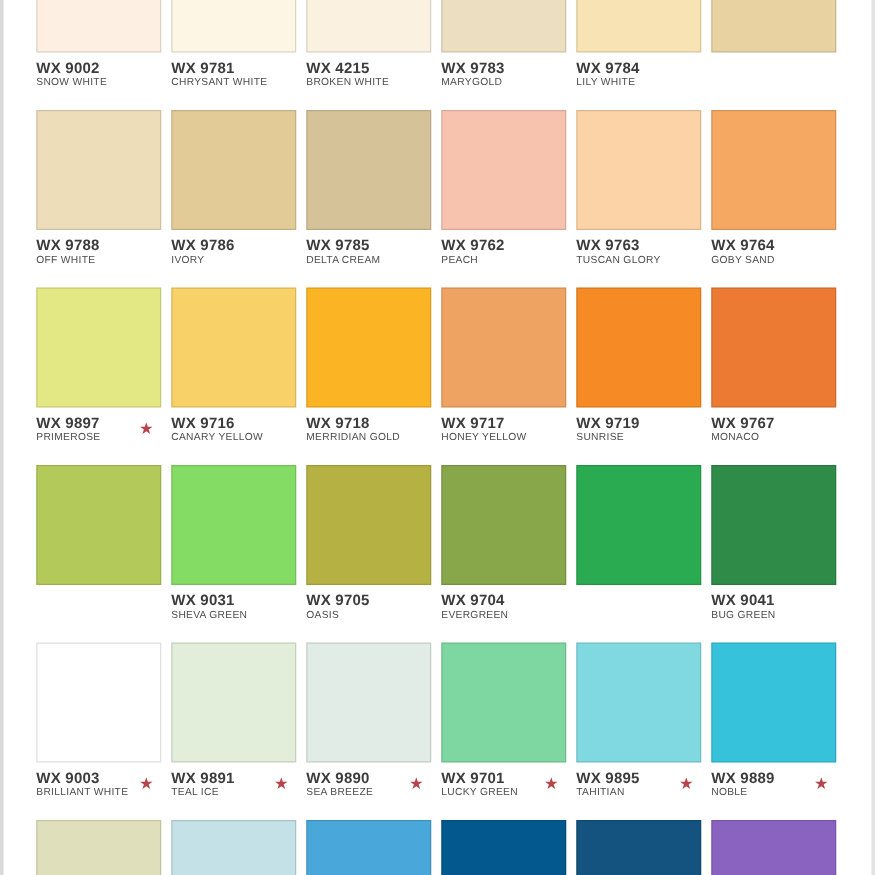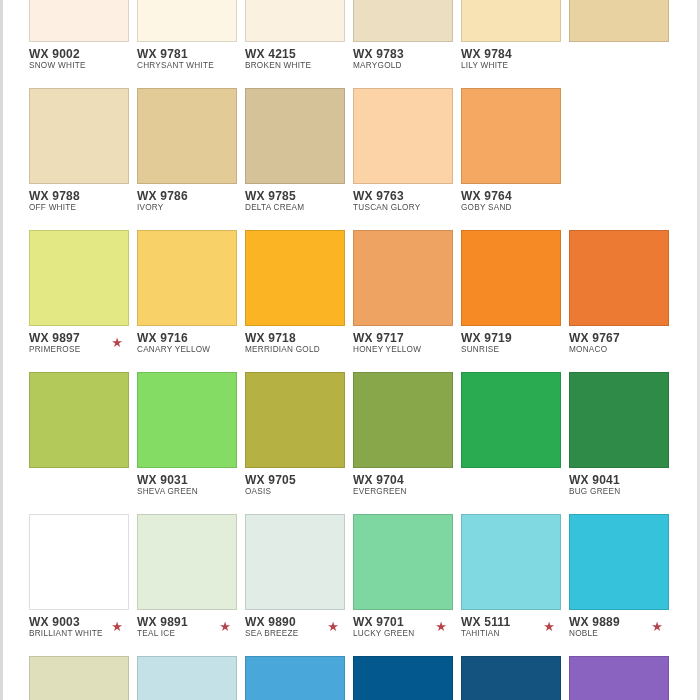--- a/index.html
+++ b/index.html
@@ -157,20 +157,27 @@
           </div>
         </div>
         <div class="cell">
           <div class="swatch" style="background: rgb(214, 194, 152);"></div>
           <div class="label">
             <div class="code">WX 9785</div>
             <div class="name">DELTA CREAM</div>
           </div>
         </div>
         <div class="cell">
+          <div class="swatch" style="background: rgb(248, 195, 174);"></div>
+          <div class="label">
+            <div class="code">WX 9762</div>
+            <div class="name">PEACH</div>
+          </div>
+        </div>
+        <div class="cell">
           <div class="swatch" style="background: rgb(251, 211, 166);"></div>
           <div class="label">
             <div class="code">WX 9763</div>
             <div class="name">TUSCAN GLORY</div>
           </div>
         </div>
         <div class="cell">
           <div class="swatch" style="background: rgb(245, 168, 98);"></div>
           <div class="label">
             <div class="code">WX 9764</div>
@@ -288,21 +295,21 @@
           <div class="swatch" style="background: rgb(126, 214, 160);"></div>
           <div class="label">
             <div class="code">WX 9701</div>
             <div class="name">LUCKY GREEN</div>
             <div class="star" style="color: rgb(181, 69, 75);">★</div>
           </div>
         </div>
         <div class="cell">
           <div class="swatch" style="background: rgb(128, 217, 224);"></div>
           <div class="label">
-            <div class="code">WX 5111</div>
+            <div class="code">WX 9895</div>
             <div class="name">TAHITIAN</div>
             <div class="star" style="color: rgb(181, 69, 75);">★</div>
           </div>
         </div>
         <div class="cell">
           <div class="swatch" style="background: rgb(55, 194, 220);"></div>
           <div class="label">
             <div class="code">WX 9889</div>
             <div class="name">NOBLE</div>
             <div class="star" style="color: rgb(181, 69, 75);">★</div>

